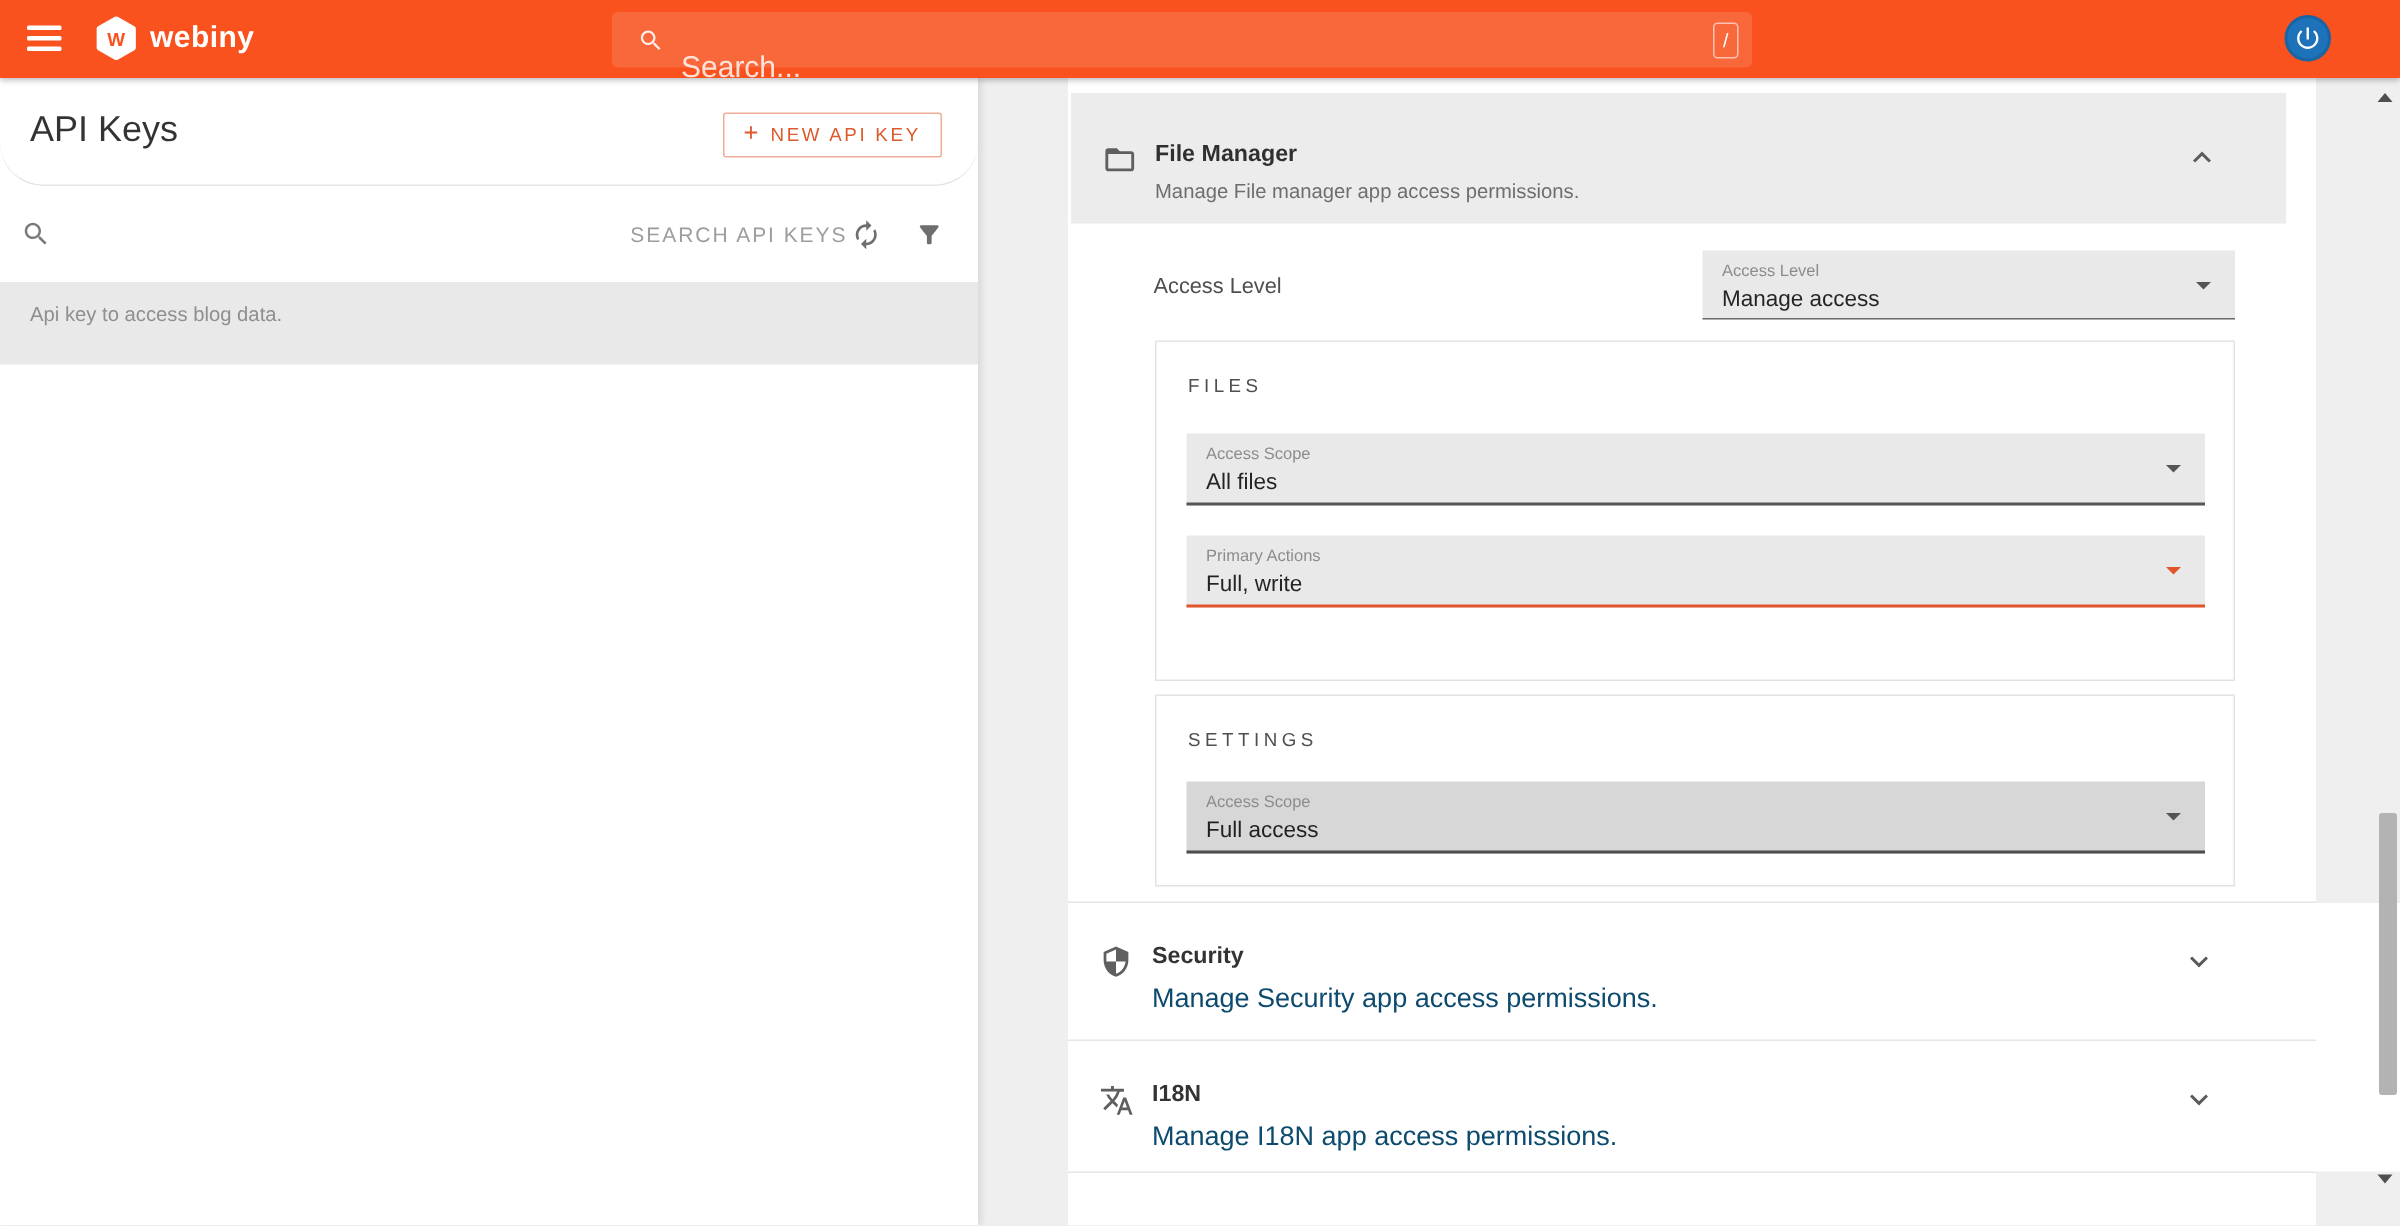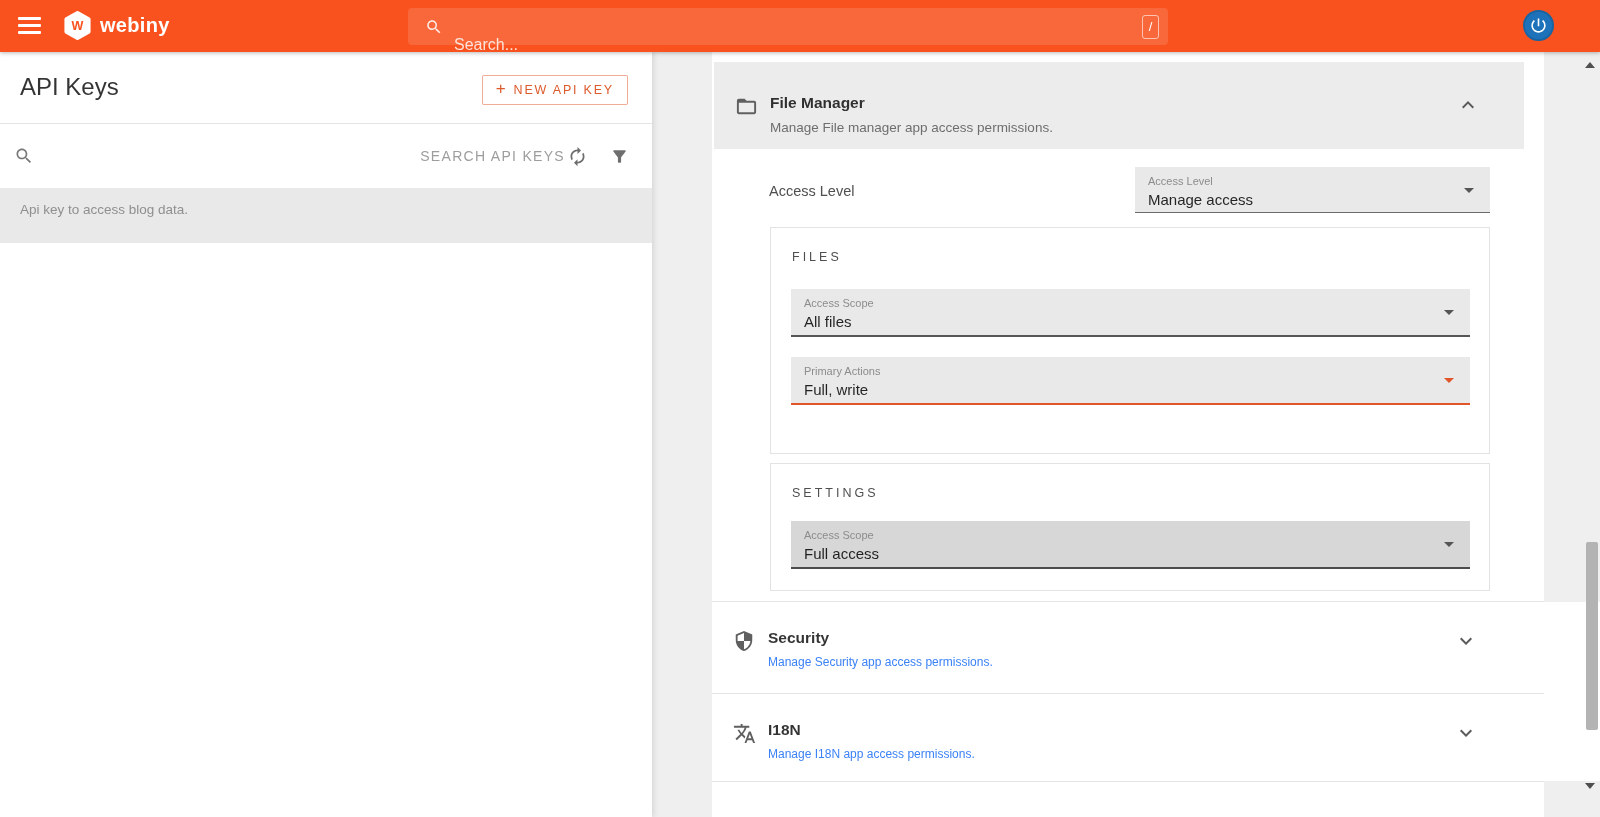--- a/index.html
+++ b/index.html
@@ -12,32 +12,32 @@
             box-shadow:0 1px 4px rgba(0,0,0,.28); z-index:30; }
   .hamburger { position:absolute; left:18px; top:17px; width:23px; height:17px; cursor:pointer; }
   .hamburger span { display:block; height:2.6px; background:#fff; border-radius:1px; margin-bottom:4.4px; }
   .logo { position:absolute; left:62px; top:10px; display:flex; align-items:center; }
   .logo-hex { width:31px; height:31px; }
   .logo-word { color:#fff; font-size:20px; font-weight:bold; letter-spacing:.3px; margin-left:7px; }
   .topsearch { position:absolute; left:408px; top:8px; width:760px; height:37px;
                background:rgba(255,255,255,.13); border-radius:4px; display:flex; align-items:center; }
   .topsearch svg { margin-left:17px; flex:0 0 auto; }
   .topsearch input { flex:1; background:transparent; border:none; outline:none; color:#fff;
-                     font-size:16px; margin-left:11px; font-family:"Liberation Sans",sans-serif;margin-top:37px; }
+                     font-size:20px; margin-left:11px; font-family:"Liberation Sans",sans-serif;margin-top:37px; }
   .topsearch input::placeholder { color:rgba(255,255,255,.82); opacity:1; }
   .shortcut { width:17px; height:24px; border:1px solid rgba(255,255,255,.6); border-radius:3px;
               color:#fff; font-size:13px; line-height:22px; text-align:center; margin-right:9px; }
   .avatar { position:absolute; left:1523px; top:10px; width:31px; height:31px; border-radius:50%;
             background:#1d72ba; display:flex; align-items:center; justify-content:center; cursor:pointer;
             box-shadow:inset 0 0 0 2px rgba(0,0,0,.12); }
 
   
   .left-panel { position:absolute; left:0; top:52px; width:652px; height:765px; background:#fff;
                 box-shadow:2px 0 5px rgba(0,0,0,.1); z-index:5; }
-  .lp-header { position:relative; height:72px; border-bottom:1px solid #e4e4e4; }
+  .lp-header { position:relative; height:72px; border-bottom:1px solid #e4e4e4;border-radius:29px; }
   .lp-title { position:absolute; left:20px; top:21px; font-size:24px; font-weight:400; color:rgba(0,0,0,.8); }
   .new-btn { position:absolute; right:24px; top:23px; height:30px; padding:0 13px; background:#fff;
              border:1px solid rgba(224,90,45,.5); border-radius:2px; color:#dd5a2d; font-size:12.5px;
              letter-spacing:1.8px; display:flex; align-items:center; cursor:pointer;
              font-family:"Liberation Sans",sans-serif; }
   .new-btn .plus { font-size:17px; letter-spacing:0; margin-right:8px; margin-top:-2px; }
   .lp-search { position:relative; height:64px; display:flex; align-items:center; }
   .lp-search input { flex:1; border:none; outline:none; font-size:14px; letter-spacing:1.3px;
                      color:#555; margin-left:10px; font-family:"Liberation Sans",sans-serif;text-align:right; }
   .lp-search input::placeholder { color:#9d9d9d; opacity:1; }
@@ -70,21 +70,21 @@
   .dd.dd-dark { background:#d7d7d7; border-bottom:2px solid #4c4c4c; }
 
   .group-card { position:absolute; left:58px; background:#fff; border:1px solid #e3e3e3; width:720px; }
   .group-heading { position:absolute; left:21px; top:22px; font-size:12.5px; letter-spacing:3px; color:#4f4f4f; }
 
   .divider { position:absolute; left:0; width:832px; height:1px; background:#e5e5e5; }
 
   .plain-row { position:absolute; left:0; width:920px; height:92px; background:#fff; cursor:pointer; }
   .plain-row .acc-icon2 { position:absolute; left:21px; top:28px; }
   .plain-row .row-title { position:absolute; left:56px; top:27px; font-size:15.5px; font-weight:bold; color:rgba(0,0,0,.8); }
-  .plain-row .row-desc { position:absolute; left:56px; top:53px; font-size:12px; color:#3b82f6; }
+  .plain-row .row-desc { position:absolute; left:56px; top:53px; font-size:18px; color:#0c4a6e; }
   .plain-row .acc-chevron2 { position:absolute; left:742px; top:27px; }
 
   
   .scroll-area { position:absolute; right:0; top:52px; width:17px; height:765px; }
   .sb-arrow-up { position:absolute; right:5px; top:10px; width:0; height:0;
                  border-left:5px solid transparent; border-right:5px solid transparent;
                  border-bottom:6px solid #4f4f4f; cursor:pointer; }
   .sb-arrow-down { position:absolute; right:5px; bottom:28px; width:0; height:0;
                  border-left:5px solid transparent; border-right:5px solid transparent;
                  border-top:6px solid #4f4f4f; cursor:pointer; }

